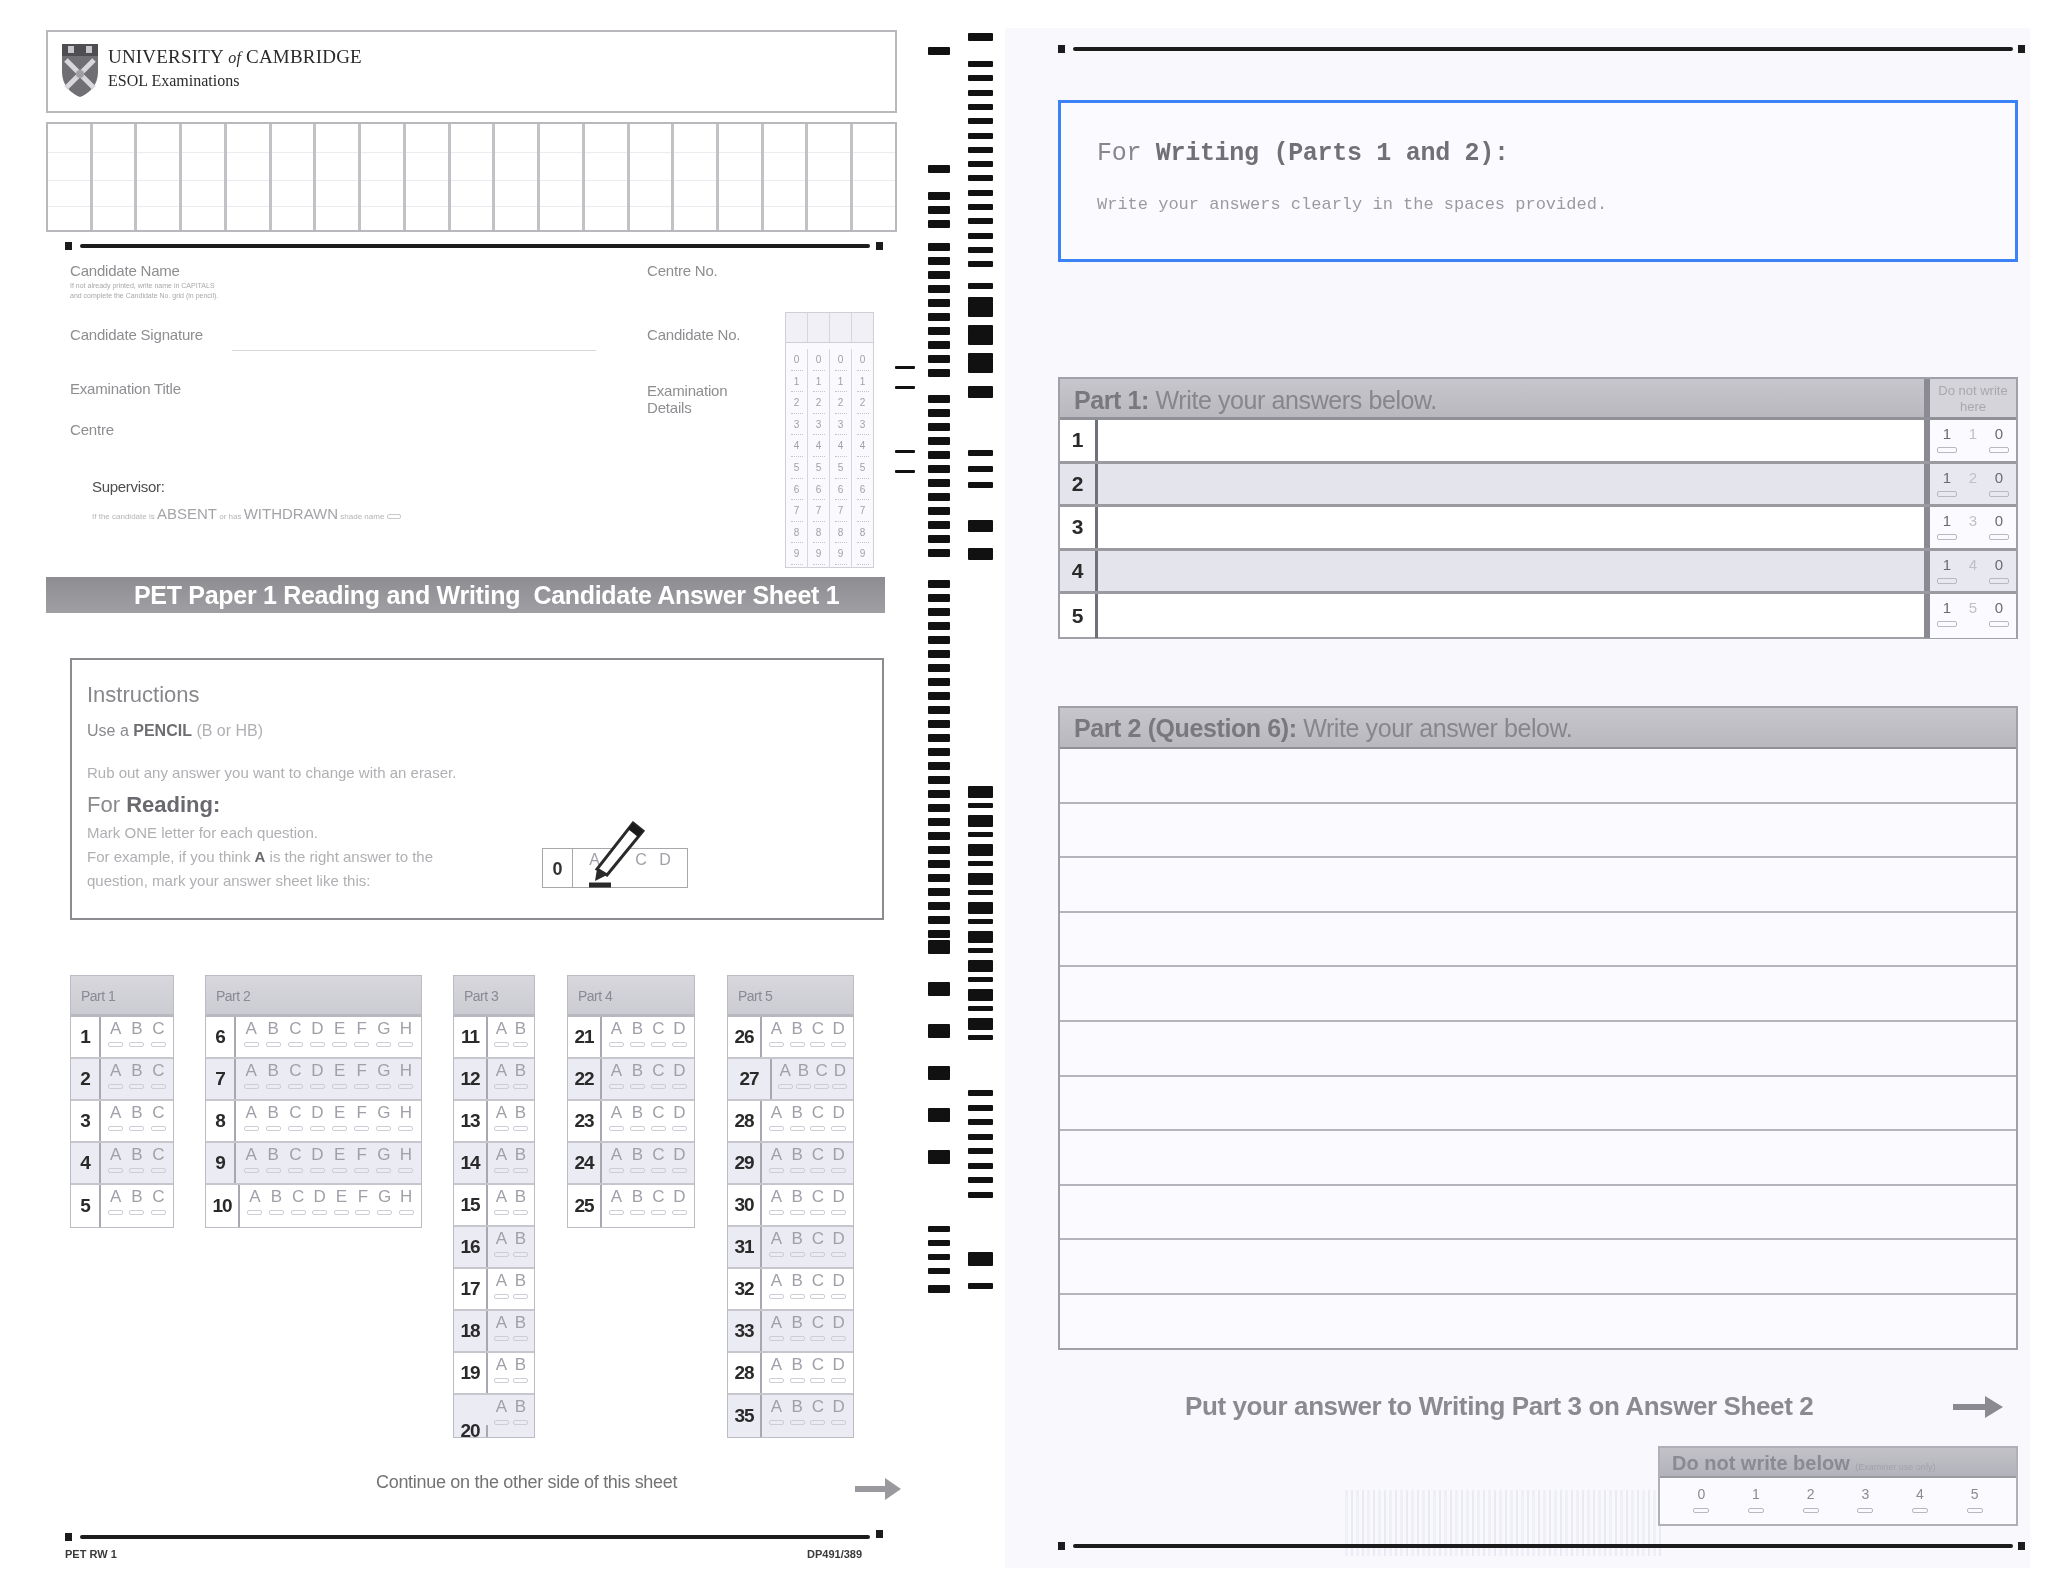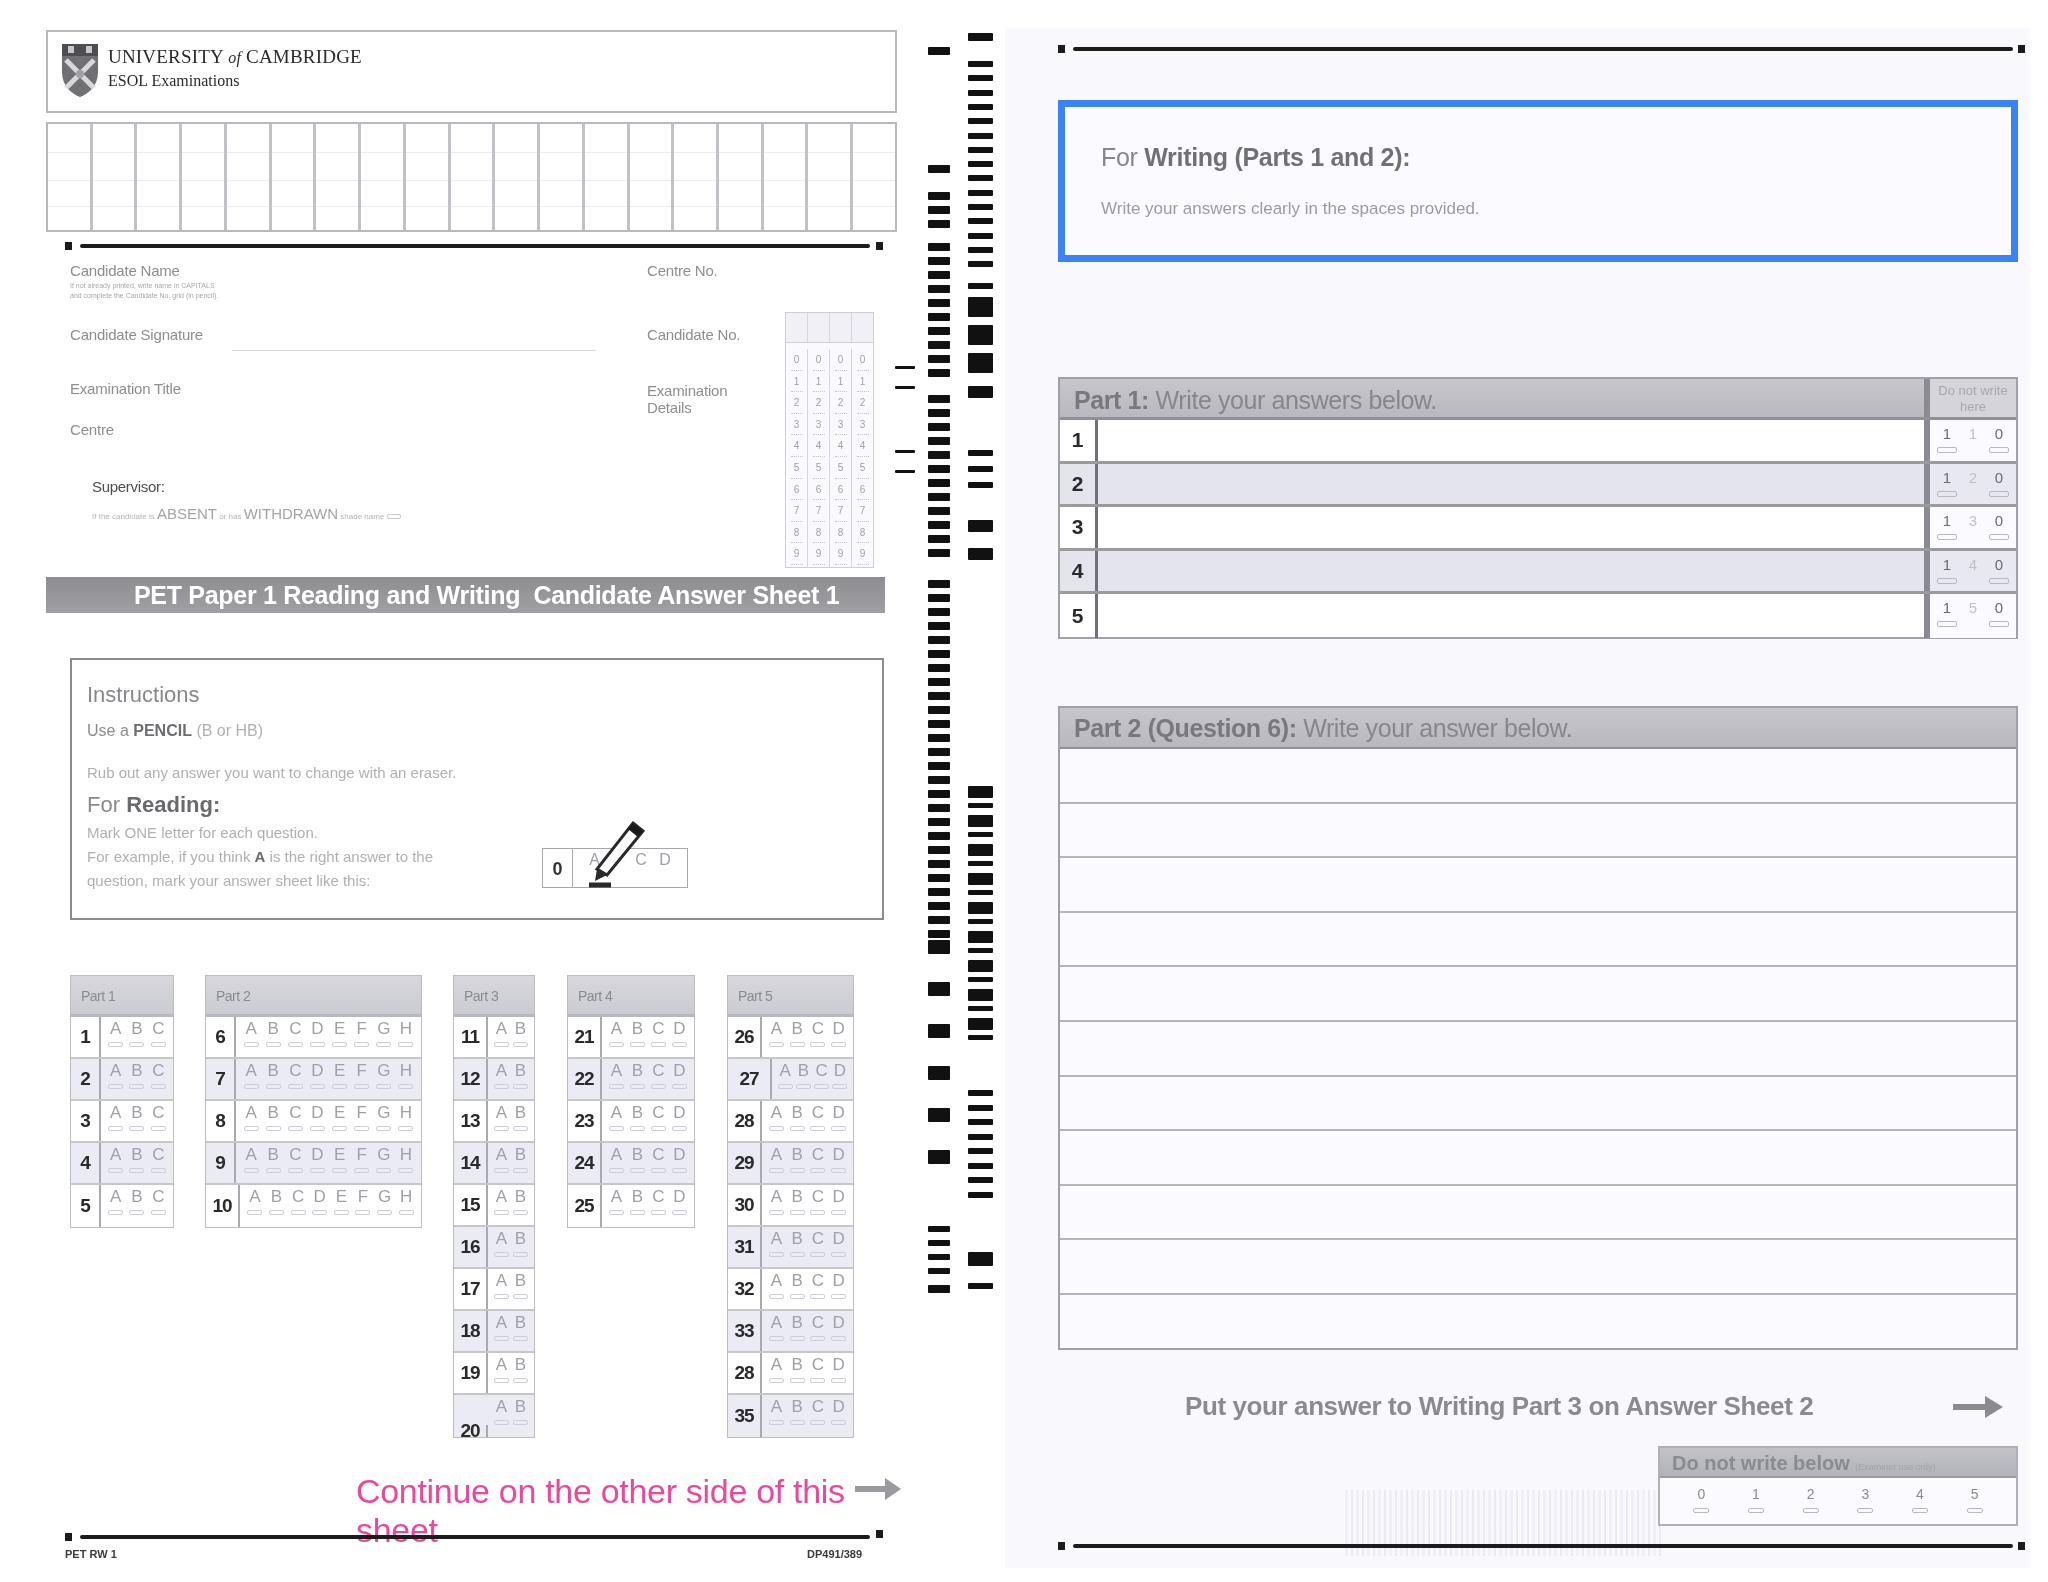--- a/index.html
+++ b/index.html
@@ -56,31 +56,31 @@
   .part { position: absolute; border: 1px solid #bcbcc4; background: #ffffff; }
   .part-head { height: 41px; background: linear-gradient(#d7d7dd, #cbcbd2); border-bottom: 3px solid #b8b8c0; font-size: 14px; color: #8a8a92; line-height: 40px; padding-left: 10px; letter-spacing: -0.5px; }
   .prow { display: flex; height: 42px; border-bottom: 2px solid #c6c6cc; }
   .prow:last-child { border-bottom: none; }
   .prow.shade { background: #ebebf3; }
   .qnum { width: 30px; border-right: 2px solid #a8a8b0; font-weight: bold; font-size: 19px; color: #2a2a2a; display: flex; align-items: center; justify-content: center; letter-spacing: -1px; }
   .opts { flex: 1; display: flex; justify-content: space-around; padding: 3px 4px 0; }
   .opt { display: flex; flex-direction: column; align-items: center; font-size: 17px; color: #a0a0a8; line-height: 18px; }
   .opt .lozenge { width: 15px; height: 5px; border: 1px solid #cdcdd6; border-radius: 2px; margin-top: 4px; }
 
-  .continue { left: 356px; top: 1472px; font-size: 34px; color: #ec4899; letter-spacing: -0.3px; }
+  .continue { left: 376px; top: 1472px; font-size: 18px; color: #737373; letter-spacing: -0.3px; }
   .arrow { position: absolute; }
   .footer-l { left: 65px; top: 1548px; font-size: 11px; font-weight: bold; color: #3a3a3a; }
   .footer-r { left: 807px; top: 1548px; font-size: 11px; font-weight: bold; color: #3a3a3a; }
 
   
   .tm { position: absolute; background: #111111; border-radius: 1px; }
 
   
   .right-page { position: absolute; left: 1005px; top: 28px; width: 1025px; height: 1540px; background: #f9f9fd; }
-  .box-r { position: absolute; border: 7px solid #3b82f6; background: #fbfbff; }
+  .box-r { position: absolute; border: 3px solid #3b82f6; background: #fbfbff; font-family: Liberation Mono, monospace; }
   .w-title { left: 36px; top: 36px; font-size: 25px; color: #86868c; letter-spacing: -0.3px; }
   .w-title b { color: #707076; }
   .w-sub { left: 36px; top: 92px; font-size: 17px; color: #9a9aa0; }
 
   .p1 { left: 53px; top: 349px; width: 960px; height: 262px; border: 2px solid #a0a0a8; background: #ffffff; }
   .p1-head { height: 41px; background: linear-gradient(#c6c6cc, #b8b8be); border-bottom: 3px solid #909098; display: flex; }
   .p1-head-title { flex: 1; font-size: 25px; color: #86868c; line-height: 42px; padding-left: 14px; letter-spacing: -0.4px; }
   .p1-head-title b { color: #78787e; }
   .p1-side-head { width: 92px; border-left: 6px solid #8a8a92; font-size: 13px; color: #a8a8ae; text-align: center; line-height: 16px; padding-top: 4px; background: #d4d4da; }
   .p1-row { display: flex; height: 43.5px; border-bottom: 3px solid #9a9aa0; }

